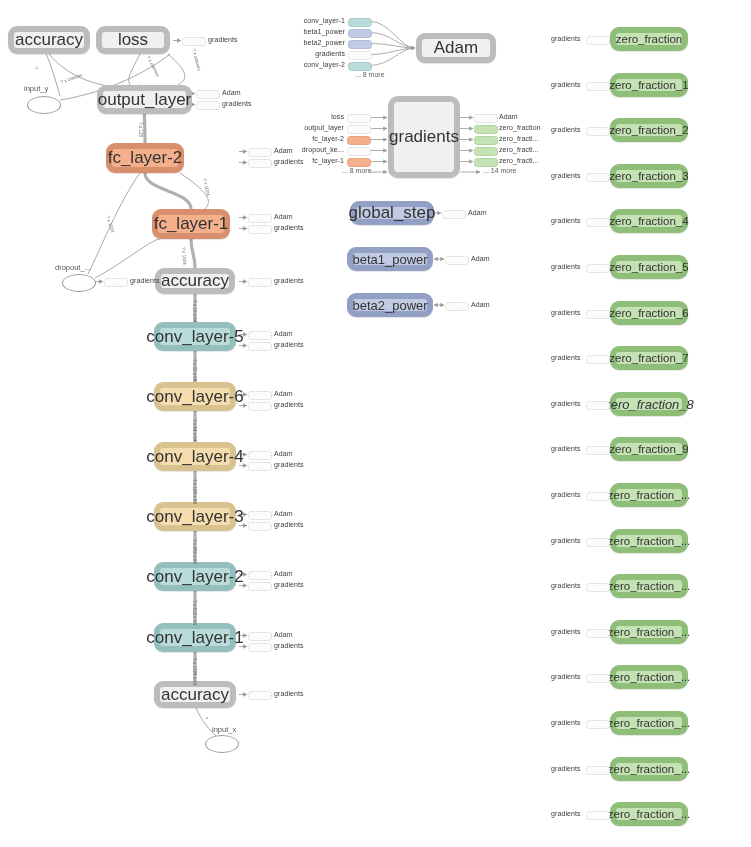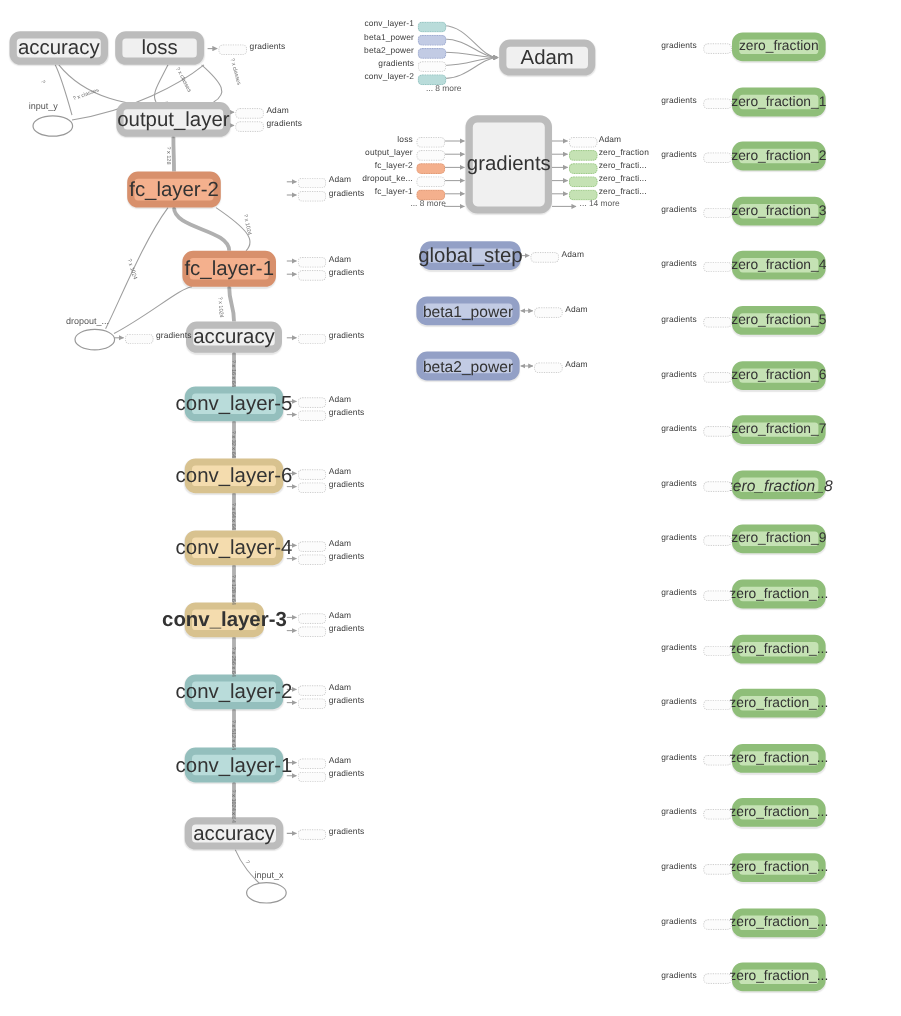--- a/index.html
+++ b/index.html
@@ -159,21 +159,21 @@
       </div>
       <div class="node big teal" style="left: 154px; top: 322px; width: 82px; height: 29px;">
         <span>conv_layer-5</span>
       </div>
       <div class="node big tan" style="left: 154px; top: 382px; width: 82px; height: 29px;">
         <span>conv_layer-6</span>
       </div>
       <div class="node big tan" style="left: 154px; top: 442px; width: 82px; height: 29px;">
         <span>conv_layer-4</span>
       </div>
-      <div class="node big tan" style="left: 154px; top: 502px; width: 66px; height: 29px; font-weight: bold;">
+      <div class="node big tan" style="left: 154px; top: 502px; width: 82px; height: 29px;">
         <span>conv_layer-3</span>
       </div>
       <div class="node big teal" style="left: 154px; top: 562px; width: 82px; height: 29px;">
         <span>conv_layer-2</span>
       </div>
       <div class="node big teal" style="left: 154px; top: 623px; width: 82px; height: 29px;">
         <span>conv_layer-1</span>
       </div>
       <div class="node big grey" style="left: 154px; top: 681px; width: 82px; height: 27px;">
         <span>accuracy</span>

